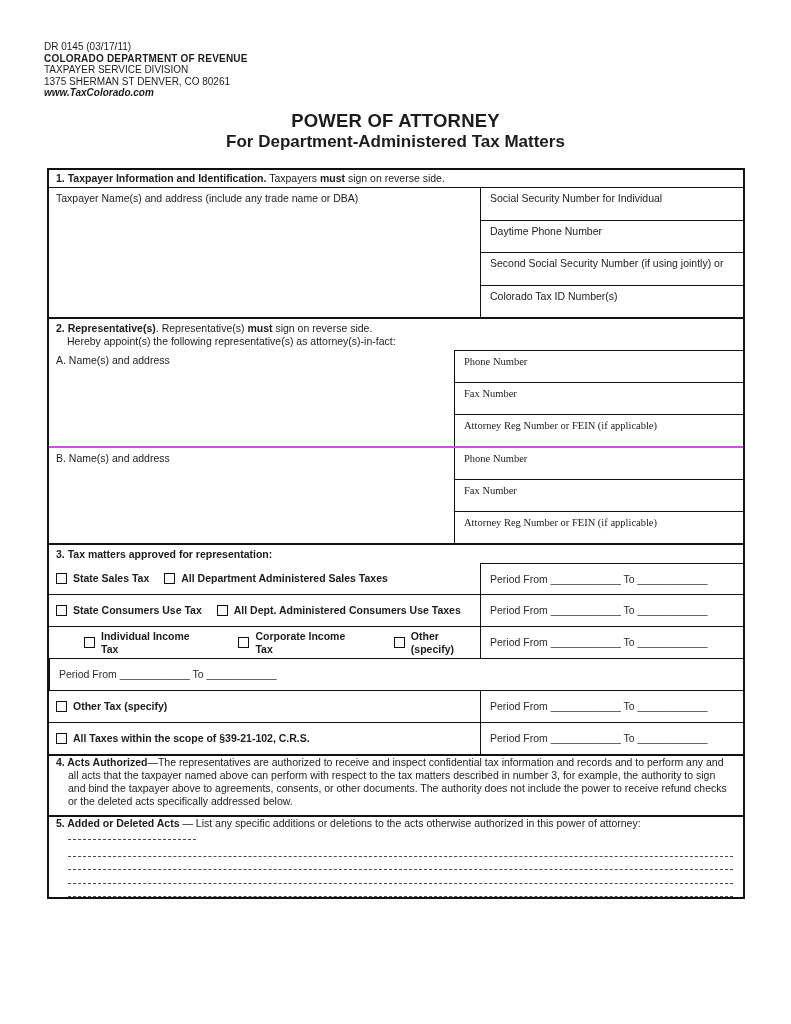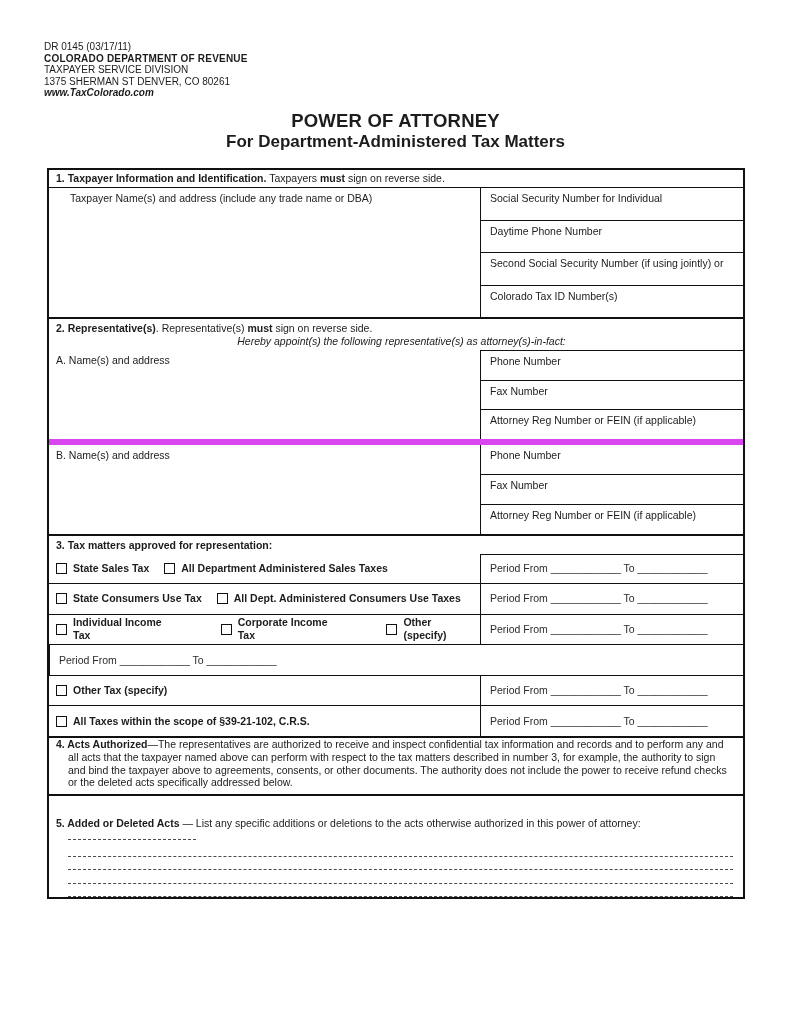--- a/index.html
+++ b/index.html
@@ -24,49 +24,49 @@
     position:absolute;left:47px;top:168px;width:698px;height:731px;
     border:2px solid #111;box-sizing:border-box;
     display:flex;flex-direction:column;
     font-size:10.5px;line-height:13px;
   }
   .sec{border-top:2px solid #111;box-sizing:border-box;}
   b{font-weight:bold;}
   
   .s1-head{height:18px;padding:2px 7px 0;border-bottom:1px solid #111;box-sizing:border-box;}
   .s1-body{display:flex;height:129px;}
-  .s1-left{flex:1;padding:4px 21px;}
+  .s1-left{flex:1;padding:4px 7px;}
   .col-right{width:263px;border-left:1px solid #111;display:flex;flex-direction:column;box-sizing:border-box;}
   .fcell{flex:1;border-bottom:1px solid #111;padding:4px 9px 0;box-sizing:border-box;}
   .fcell:last-child{border-bottom:none;}
   
   .s2{height:230px;display:flex;flex-direction:column;}
   .s2-head{height:31px;padding:3px 7px 0;box-sizing:border-box;}
-  .s2-sub{padding-left:11px;font-style:italic;text-align:center;}
+  .s2-sub{padding-left:11px;}
   .rep-row{display:flex;flex:1;}
-  .rep-row.b{border-top:6px solid #d946ef;}
+  .rep-row.b{border-top:2px solid #d946ef;}
   .rep-left{flex:1;padding:4px 7px;}
-  .rep-right{width:263px;border-left:1px solid #111;display:flex;flex-direction:column;box-sizing:border-box;}
+  .rep-right{width:289px;border-left:1px solid #111;display:flex;flex-direction:column;box-sizing:border-box;font-family:Liberation Serif, serif;}
   .rep-row.a .rep-right{border-top:1px solid #111;}
   
   .s3{height:215px;display:flex;flex-direction:column;}
   .s3-head{height:18px;padding:3px 7px 0;box-sizing:border-box;font-weight:bold;}
   .s3-row{display:flex;flex:1;align-items:stretch;}
   .s3-row + .s3-row{border-top:1px solid #111;}
   .s3-left{flex:1;display:flex;padding:0 7px;gap:15px;font-weight:bold;}
-  .s3-left.wide{gap:45px;}
+  .s3-left.wide{gap:45px;margin-left:28px;}
   .s3-right{width:263px;border-left:1px solid #111;display:flex;align-items:center;
             padding:0 9px;box-sizing:border-box;color:#2b2b2b;}
   .s3-row.first .s3-right{border-top:1px solid #111;}
   .chk{display:inline-flex;align-items:center;gap:6px;cursor:default;}
   .box{width:9px;height:9px;border:1px solid #111;background:#fff;flex:none;display:inline-block;}
   
   .s4{height:62px;padding:0 9px 0 7px;box-sizing:border-box;}
   .hang{padding-left:12px;text-indent:-12px;line-height:12.8px;}
-  .s5{flex:1;padding:21px 9px 0 7px;box-sizing:border-box;}
+  .s5{flex:1;padding:0 9px 0 7px;box-sizing:border-box;}
   .inline-blank{display:inline-block;width:128px;height:9px;border-bottom:1px dashed #4a4a4a;}
   .blank-line{height:12.5px;border-bottom:1px dashed #4a4a4a;margin-left:12px;margin-right:1px;}
 </style>
 </head>
 <body>
 
 <div class="page">
 
   <div class="agency">
     <div>DR 0145 (03/17/11)</div>

